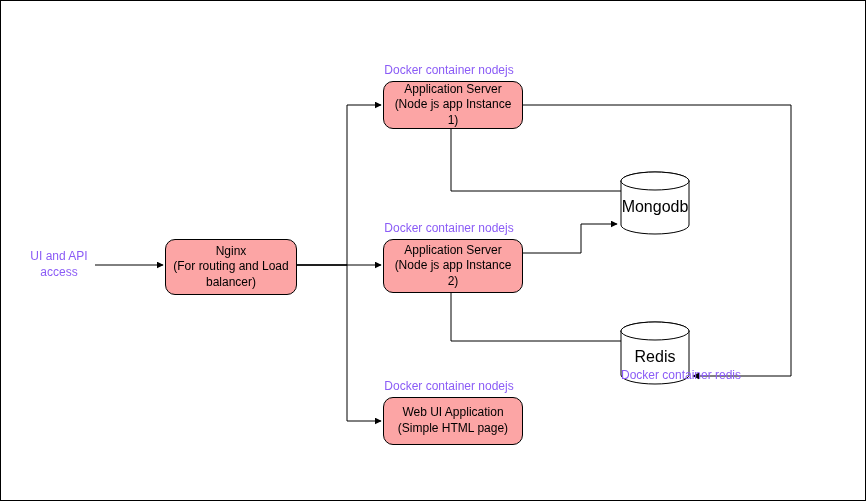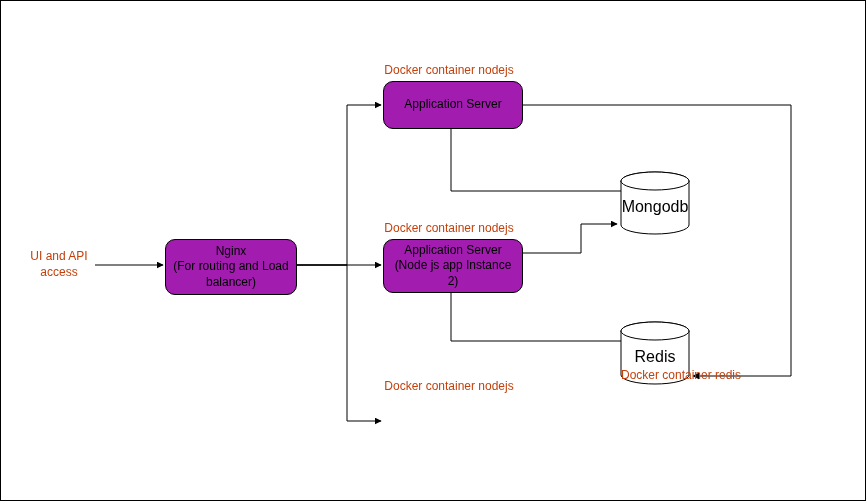--- a/index.html
+++ b/index.html
@@ -1,18 +1,18 @@
 <!DOCTYPE html>
 <html><head>
 <meta charset="utf-8">
 <style>
   html,body{margin:0;padding:0;background:#fff;font-family:Arial,Helvetica,sans-serif;}
   .canvas{position:relative;width:866px;height:501px;border:1px solid #000;box-sizing:border-box;}
-  .lbl{position:absolute;font-size:12px;line-height:1.3;text-align:center;color:#c2410c;}
-  .box{position:absolute;border:1px solid #000;border-radius:10px;background:#a21caf;display:flex;align-items:center;justify-content:center;text-align:center;font-size:12px;line-height:1.3;padding:4px;box-sizing:border-box;}
+  .lbl{position:absolute;font-size:12px;line-height:1.3;text-align:center;color:#8b5cf6;}
+  .box{position:absolute;border:1px solid #000;border-radius:10px;background:#fca5a5;display:flex;align-items:center;justify-content:center;text-align:center;font-size:12px;line-height:1.3;padding:4px;box-sizing:border-box;}
   svg{position:absolute;left:0;top:0;pointer-events:none;}
   .db{position:absolute;}
   .db svg{position:static;}
   .db .db-text{position:absolute;left:0;right:0;top:50%;transform:translateY(-30%);text-align:center;font-size:16px;}
 </style>
 </head>
 <body>
 
 <div class="canvas">
 
@@ -48,32 +48,39 @@
       <div>Nginx</div>
       <div style="white-space:pre-line;">(For routing and Load
 balancer)</div>
     </div>
   </div>
 
   <div class="lbl" style="left:368px;top:62px;width:160px;">Docker container nodejs</div>
   <div class="box" style="left:382px;top:80px;width:140px;height:48px;">
     <div>
       <div>Application Server</div>
+      <div>(Node js app Instance 1)</div>
     </div>
   </div>
 
   <div class="lbl" style="left:368px;top:220px;width:160px;">Docker container nodejs</div>
   <div class="box" style="left:382px;top:238px;width:140px;height:54px;">
     <div>
       <div>Application Server</div>
       <div>(Node js app Instance 2)</div>
     </div>
   </div>
 
   <div class="lbl" style="left:368px;top:378px;width:160px;">Docker container nodejs</div>
+  <div class="box" style="left:382px;top:396px;width:140px;height:48px;">
+    <div>
+      <div>Web UI Application</div>
+      <div>(Simple HTML page)</div>
+    </div>
+  </div>
 
   <div class="db" style="left:618px;top:170px;width:72px;height:64px;">
     <svg width="72" height="64">
       <ellipse cx="36" cy="10" rx="34" ry="9" fill="#fff" stroke="#000"></ellipse>
       <path d="M 2 10 L 2 54 A 34 9 0 0 0 70 54 L 70 10" fill="#fff" stroke="#000"></path>
       <ellipse cx="36" cy="10" rx="34" ry="9" fill="#fff" stroke="#000"></ellipse>
     </svg>
     <div class="db-text">Mongodb</div>
   </div>
 

